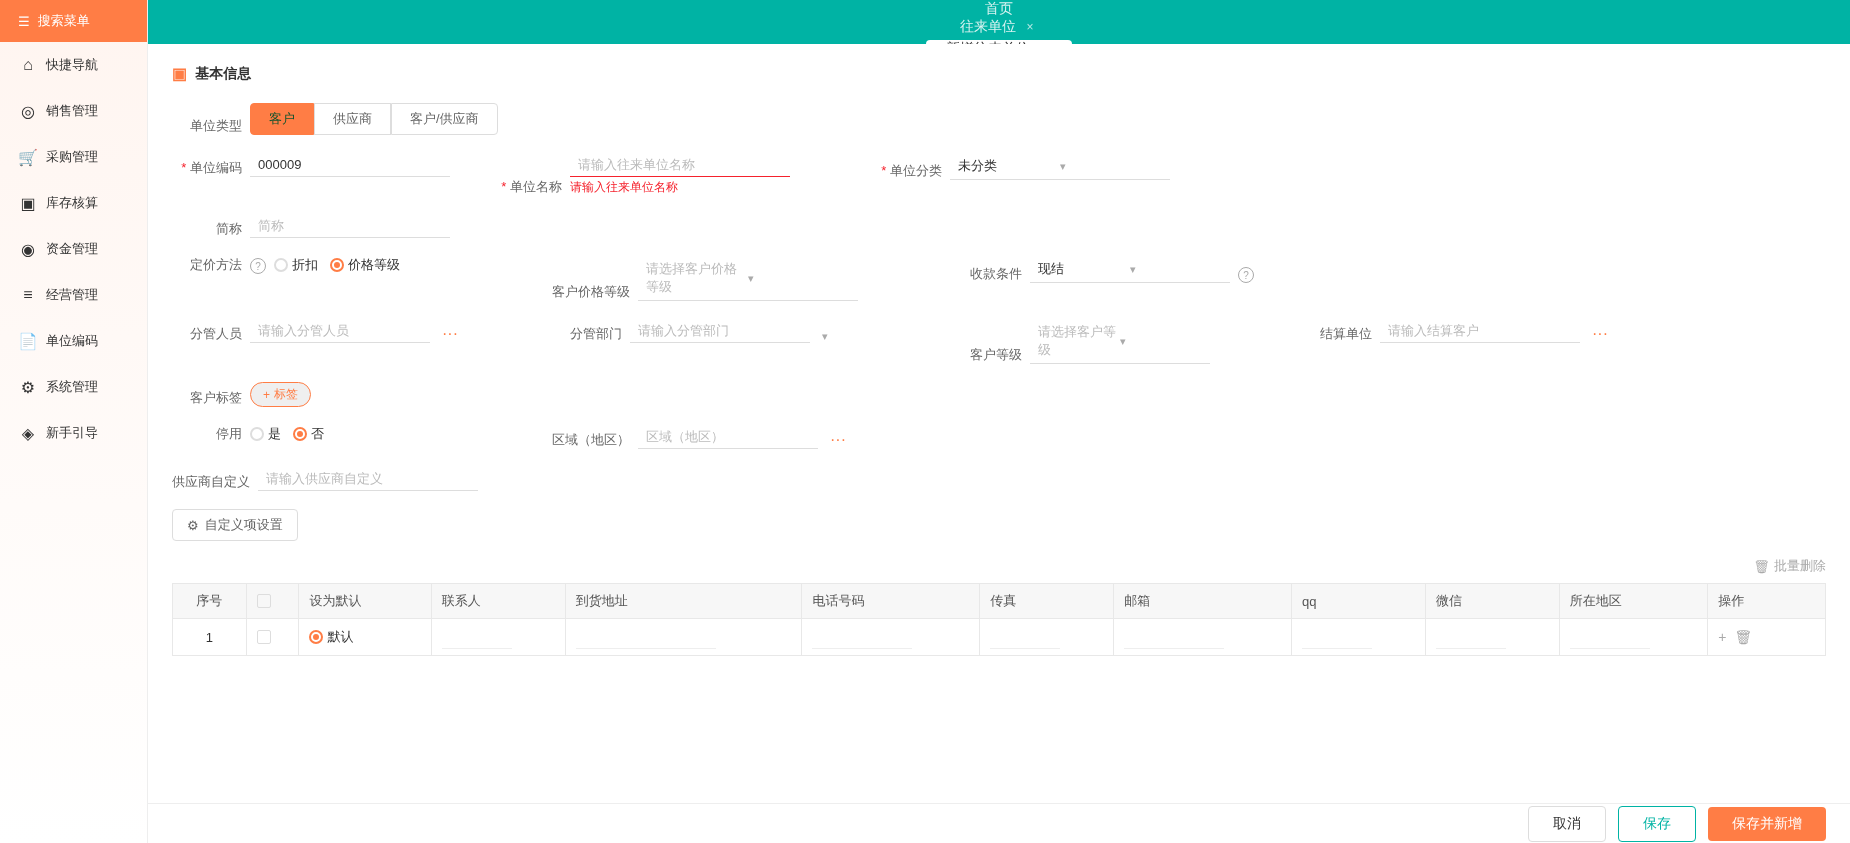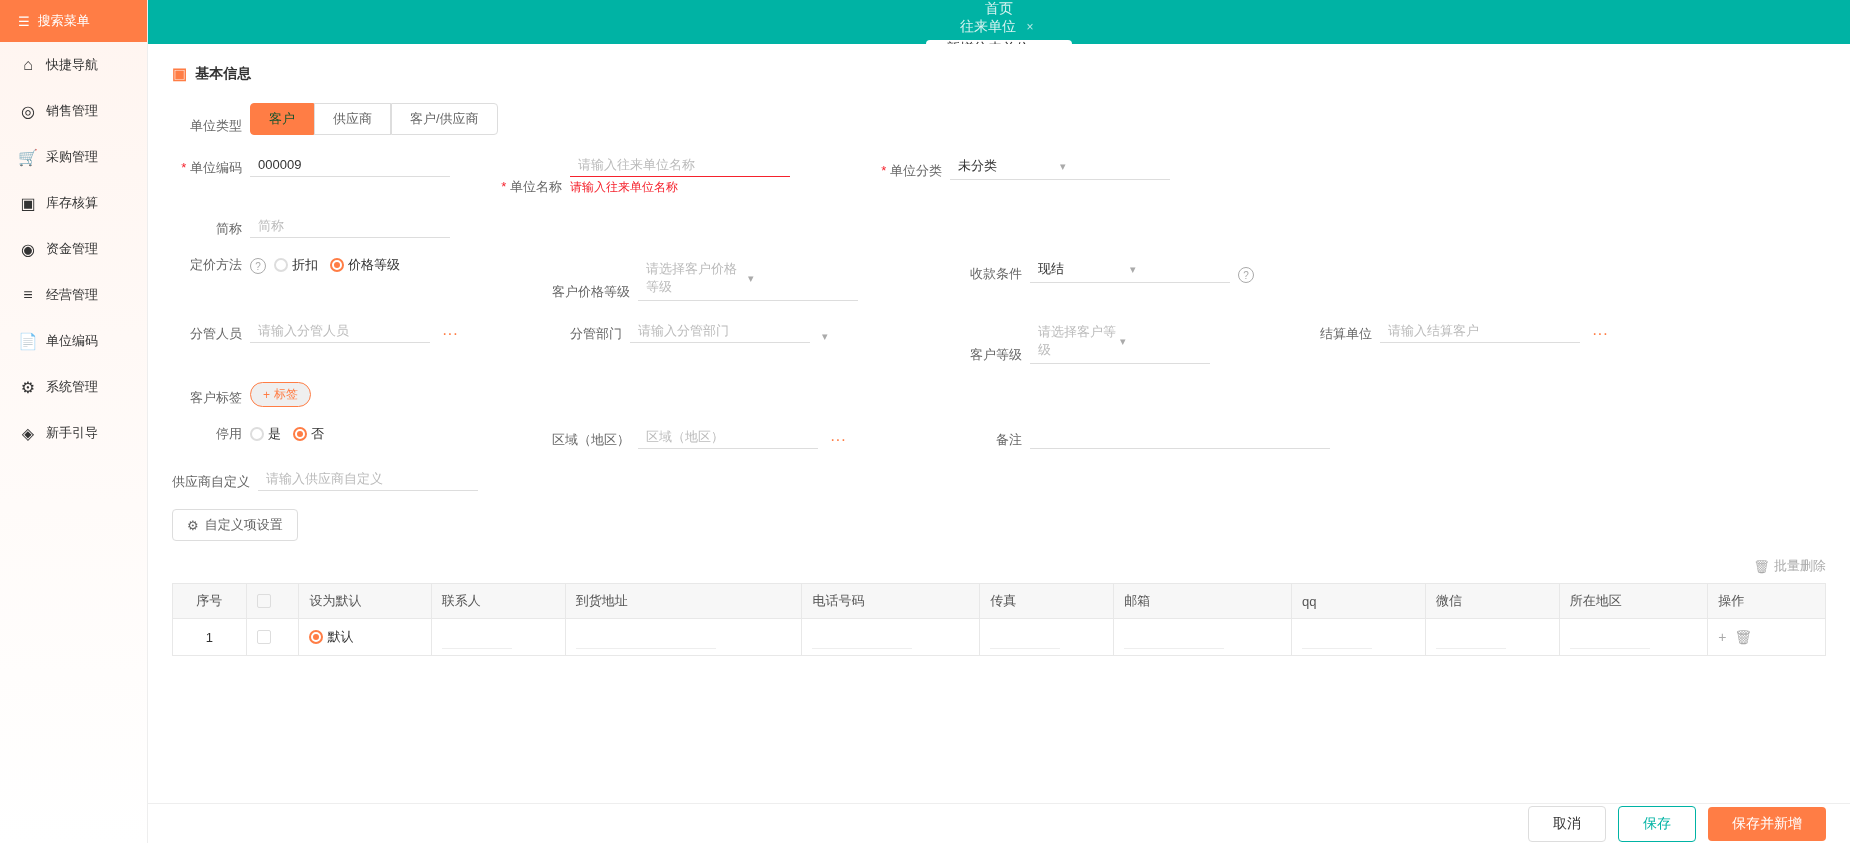--- a/index.html
+++ b/index.html
@@ -540,24 +540,20 @@
           <label class="radio-item">
             <div class="radio-circle checked"></div>
             <span>否</span>
           </label>
         </div>
       </div>
       <div class="form-field" style="flex:0 0 400px;">
         <span class="form-label">区域（地区）</span>
         <input class="form-input" type="text" style="width: 180px;" placeholder="区域（地区）">
         <span class="dots-btn">···</span>
-      </div>
-      <div class="form-field" style="flex:1;">
-        <span class="form-label">备注</span>
-        <input class="form-input" type="text" style="width: 300px;">
       </div>
     </div>
 
     <div class="form-row">
       <div class="form-field">
         <span class="form-label">供应商自定义</span>
         <input class="form-input" type="text" style="width: 220px;" placeholder="请输入供应商自定义">
       </div>
     </div>
 

